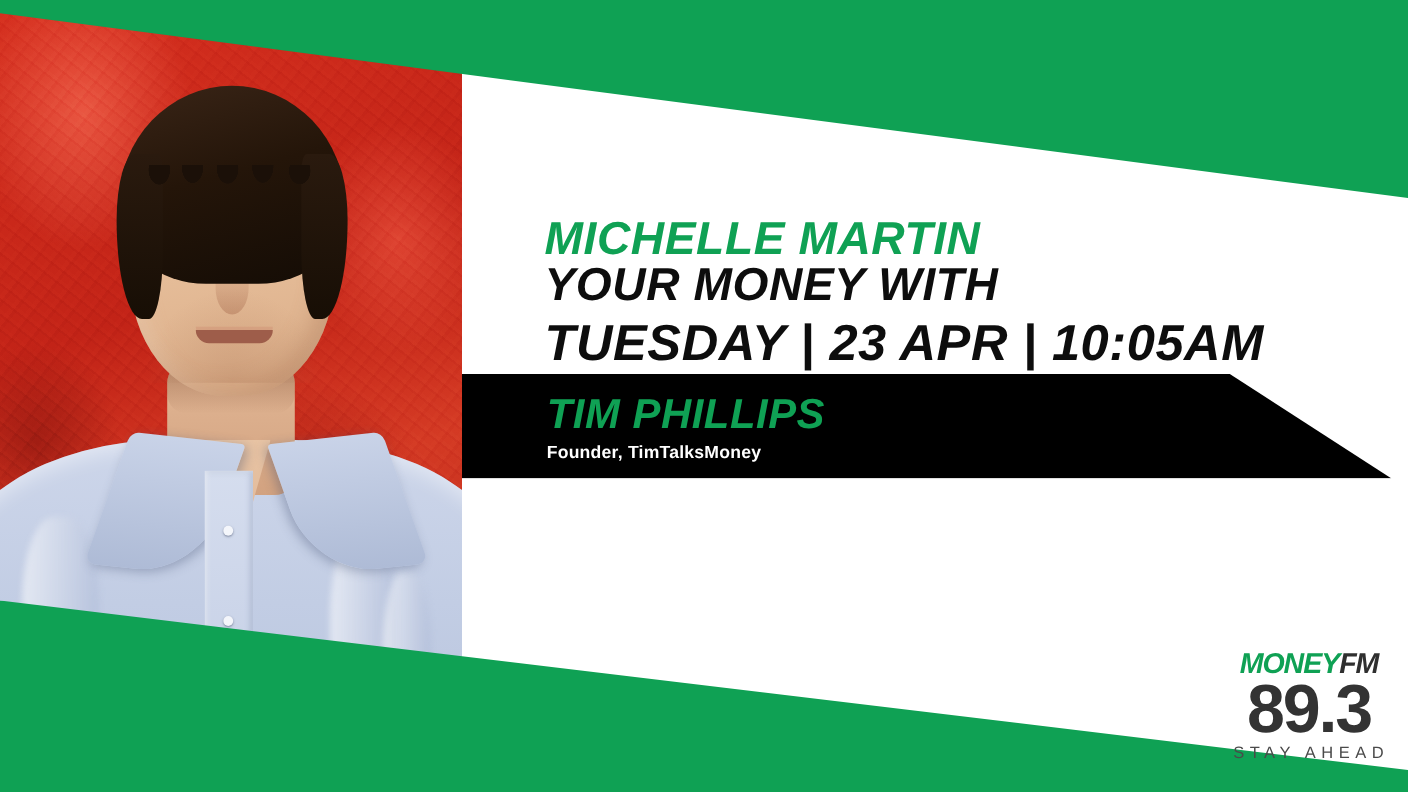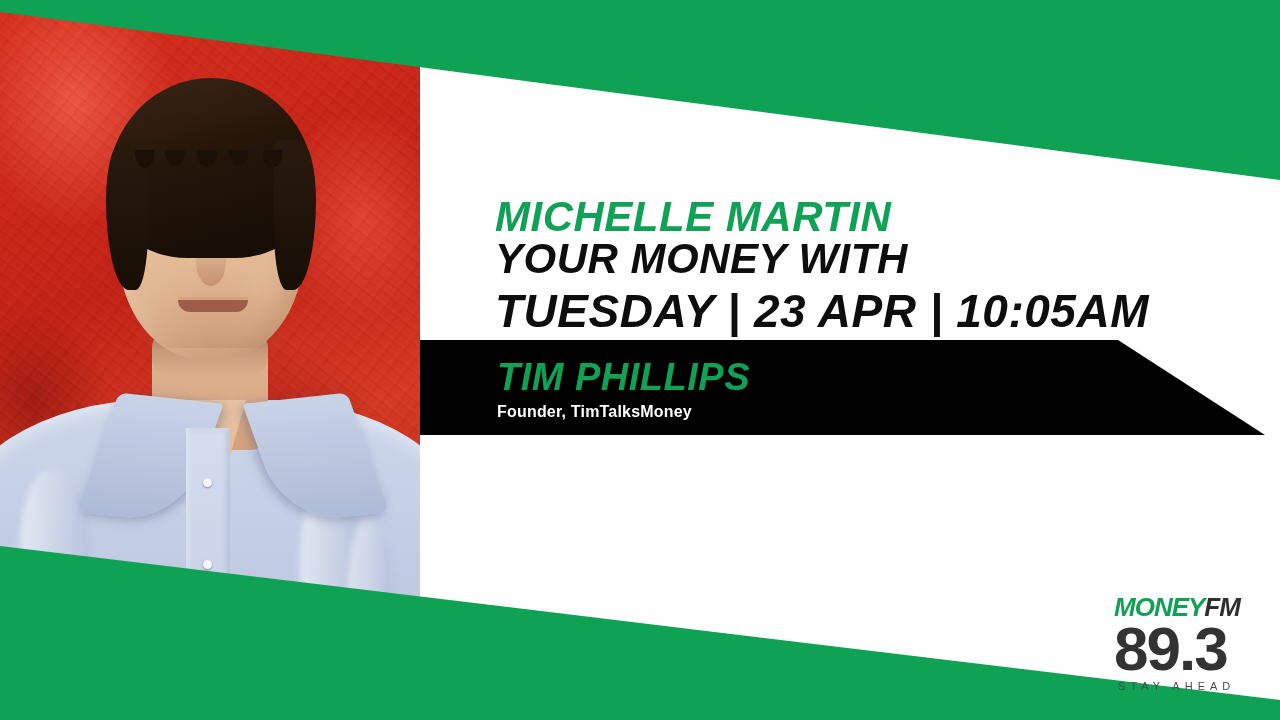--- a/index.html
+++ b/index.html
@@ -214,38 +214,39 @@
     font-weight:bold;
     font-size:16px; letter-spacing:.2px;
     color:#ffffff; margin-top:5px;
     white-space:nowrap;
   }
 
   
   .logo{
     position:absolute; right:14px; bottom:28px;
     width:152px;
+    text-align:center;
     line-height:1;
   }
   .logo-word{
     font-weight:bold; font-style:italic;
     font-size:26px; letter-spacing:-1px;
     white-space:nowrap;
   }
   .logo-money{ color:var(--brand); }
   .logo-fm{ color:#2f2f2f; }
   .logo-freq{
     font-weight:bold;
     font-size:62px;
     letter-spacing:-2px;
     color:#333333;
     margin-top:-2px;
   }
   .logo-tag{
-    font-size:11px;
+    font-size:15px;
     letter-spacing:5px;
     color:#4a4a4a;
     margin-top:1px;
     padding-left:4px;
   }
   :root{ --brand:#0FA154; }
 </style>
 </head>
 <body>
 

